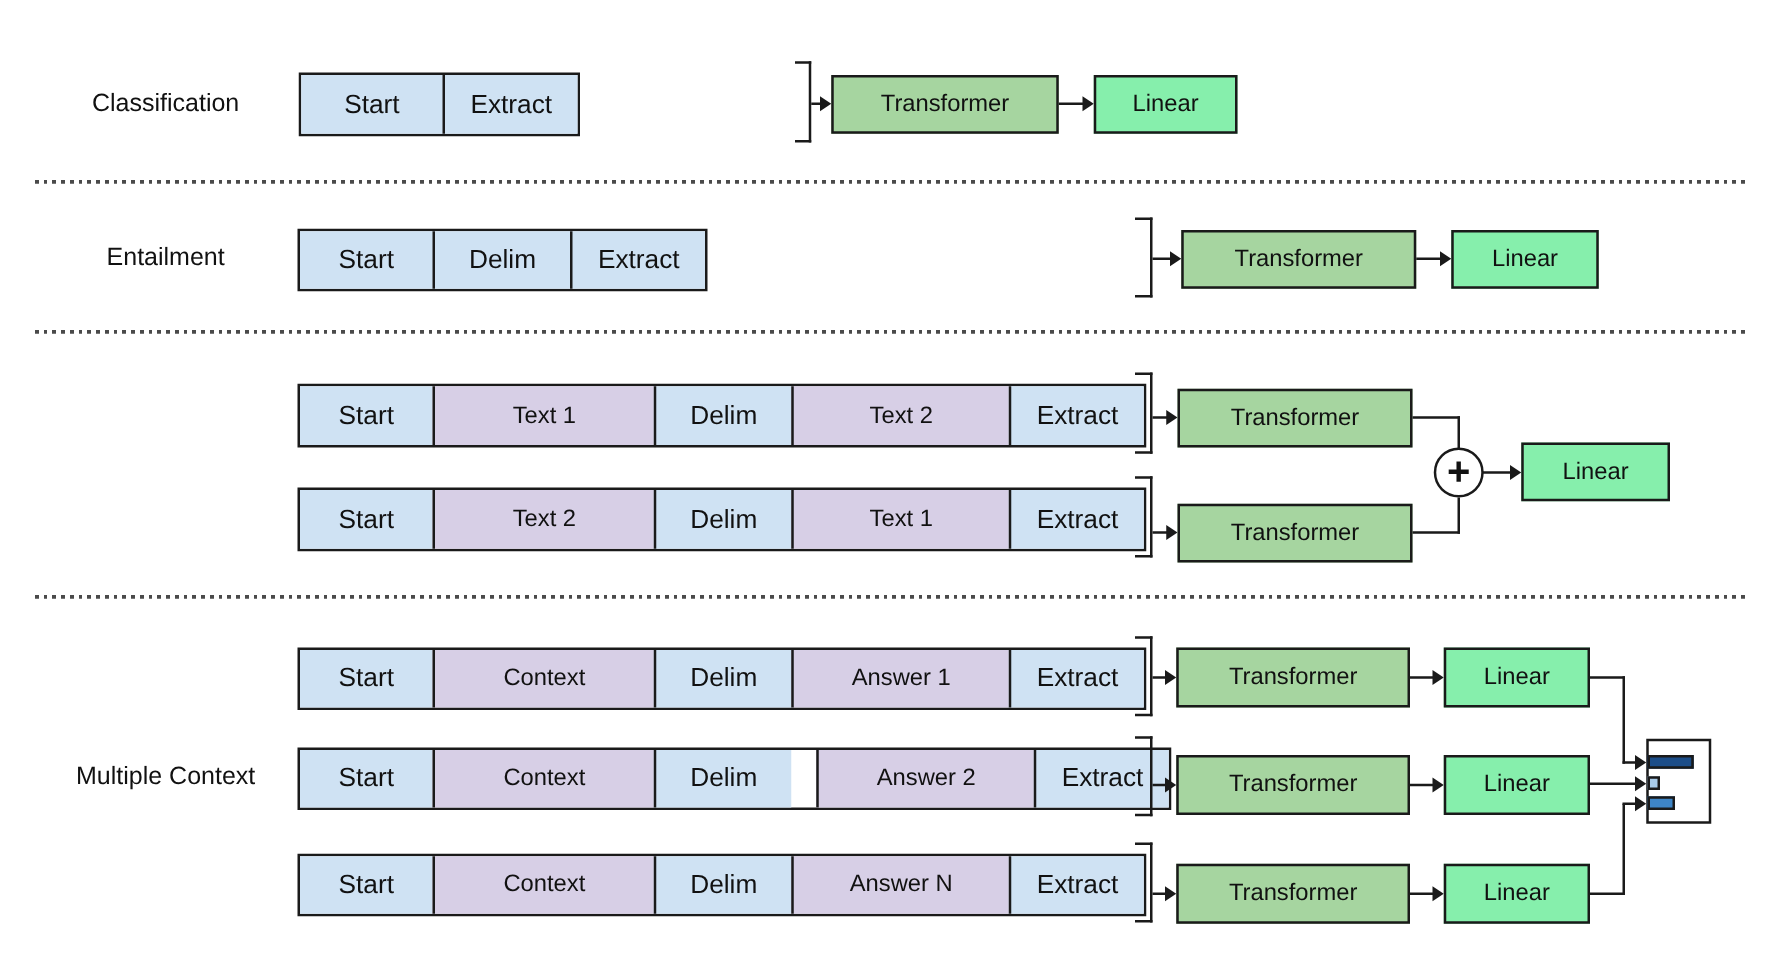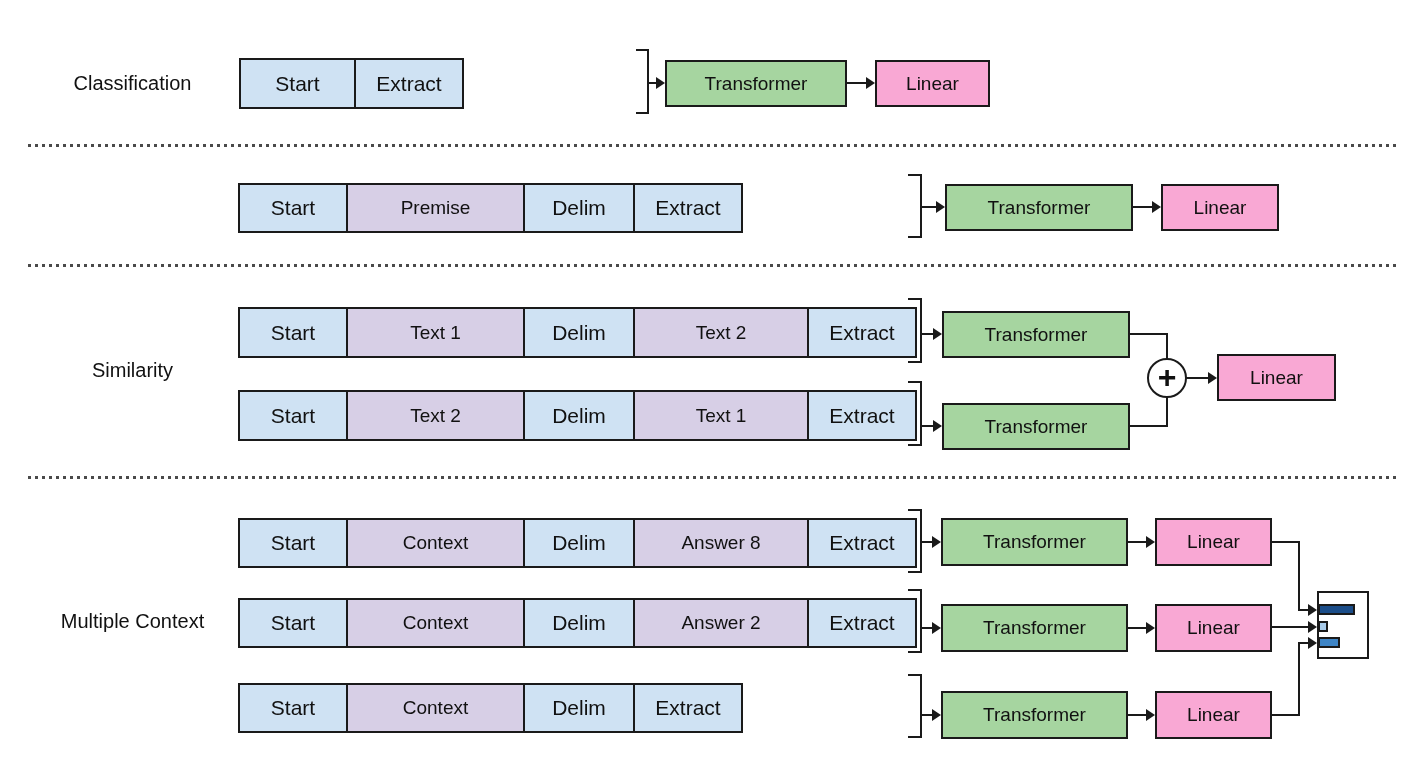--- a/index.html
+++ b/index.html
@@ -7,21 +7,21 @@
           font-family:"Liberation Sans",sans-serif;color:#111;overflow:hidden;}
   .lbl{position:absolute;font-size:20px;text-align:center;height:24px;line-height:24px;}
   .seq{position:absolute;display:flex;border:2px solid #1a1a1a;}
   .tok{display:flex;align-items:center;justify-content:center;}
   .tok + .tok{border-left:2px solid #1a1a1a;}
   .tb{background:#cfe2f3;font-size:21px;}
   .tp{background:#d7cfe6;font-size:19px;}
   .node{position:absolute;border:2px solid #1a1a1a;box-sizing:border-box;
         display:flex;align-items:center;justify-content:center;font-size:19px;}
   .green{background:#a6d5a0;}
-  .orange{background:#f9a8d4;text-align:center;}
+  .orange{background:#86efac;text-align:center;}
   .hl{position:absolute;height:2px;background:#1a1a1a;}
   .vl{position:absolute;width:2px;background:#1a1a1a;}
   .ar{position:absolute;width:0;height:0;border-top:6px solid transparent;
       border-bottom:6px solid transparent;border-left:9px solid #1a1a1a;}
   .brk{position:absolute;border:2px solid #1a1a1a;border-left:none;box-sizing:border-box;background:transparent;}
   .sep{position:absolute;left:28px;width:1368px;height:3px;
        background:repeating-linear-gradient(to right,#4a4a4a 0 3px,transparent 3px 7px);}
   .sum{position:absolute;left:1147px;top:358px;width:40px;height:40px;border:2px solid #1a1a1a;
        border-radius:50%;box-sizing:border-box;background:#fff;display:flex;align-items:center;
        justify-content:center;font-size:32px;font-weight:700;line-height:1;padding-bottom:2px;}
@@ -47,38 +47,37 @@
 
   <div class="brk" style="left:636px;top:49px;width:13px;height:65px;"></div>
   <div class="hl" style="left:649px;top:82px;width:9px;"></div>
   <div class="ar" style="left:656px;top:77px;"></div>
 
   <div class="node green" style="left:665px;top:60px;width:182px;height:47px;">Transformer</div>
   <div class="hl" style="left:847px;top:82px;width:21px;"></div>
   <div class="ar" style="left:866px;top:77px;"></div>
   <div class="node orange" style="left:875px;top:60px;width:115px;height:47px;">Linear</div>
 
+  <div class="lbl" style="left:25px;top:194px;width:215px;">Entailment</div>
 
   <div class="seq" style="left:238px;top:183px;height:46px;">
     <div class="tok tb" style="width:106px;">Start</div>
-    <div class="tok tp" style="width:175px;">Premise</div>
     <div class="tok tb" style="width:108px;">Delim</div>
     <div class="tok tb" style="width:106px;">Extract</div>
   </div>
 
   <div class="brk" style="left:908px;top:174px;width:14px;height:64px;"></div>
   <div class="hl" style="left:922px;top:206px;width:16px;"></div>
   <div class="ar" style="left:936px;top:201px;"></div>
 
   <div class="node green" style="left:945px;top:184px;width:188px;height:47px;">Transformer</div>
   <div class="hl" style="left:1133px;top:206px;width:21px;"></div>
   <div class="ar" style="left:1152px;top:201px;"></div>
   <div class="node orange" style="left:1161px;top:184px;width:118px;height:47px;">Linear</div>
 
-  <div class="lbl" style="left:25px;top:358px;width:215px;">Similarity</div>
 
   <div class="seq" style="left:238px;top:307px;height:47px;">
     <div class="tok tb" style="width:106px;">Start</div>
     <div class="tok tp" style="width:175px;">Text 1</div>
     <div class="tok tb" style="width:108px;">Delim</div>
     <div class="tok tp" style="width:172px;">Text 2</div>
     <div class="tok tb" style="width:106px;">Extract</div>
   </div>
   <div class="brk" style="left:908px;top:298px;width:14px;height:65px;"></div>
   <div class="hl" style="left:922px;top:333px;width:13px;"></div>
@@ -109,50 +108,51 @@
   <div class="hl" style="left:1186px;top:377px;width:24px;"></div>
   <div class="ar" style="left:1208px;top:372px;"></div>
   <div class="node orange" style="left:1217px;top:354px;width:119px;height:47px;">Linear</div>
 
   <div class="lbl" style="left:25px;top:609px;width:215px;">Multiple Context</div>
 
   <div class="seq" style="left:238px;top:518px;height:46px;">
     <div class="tok tb" style="width:106px;">Start</div>
     <div class="tok tp" style="width:175px;">Context</div>
     <div class="tok tb" style="width:108px;">Delim</div>
-    <div class="tok tp" style="width:172px;">Answer 8</div>
+    <div class="tok tp" style="width:172px;">Answer 1</div>
     <div class="tok tb" style="width:106px;">Extract</div>
   </div>
   <div class="brk" style="left:908px;top:509px;width:14px;height:64px;"></div>
   <div class="hl" style="left:922px;top:541px;width:11px;"></div>
   <div class="ar" style="left:932px;top:536px;"></div>
   <div class="node green" style="left:941px;top:518px;width:187px;height:48px;">Transformer</div>
   <div class="hl" style="left:1128px;top:541px;width:20px;"></div>
   <div class="ar" style="left:1146px;top:536px;"></div>
   <div class="node orange" style="left:1155px;top:518px;width:117px;height:48px;">Linear</div>
 
   <div class="seq" style="left:238px;top:598px;height:46px;">
     <div class="tok tb" style="width:106px;">Start</div>
     <div class="tok tp" style="width:175px;">Context</div>
     <div class="tok tb" style="width:108px;">Delim</div>
-    <div class="tok tp" style="width:172px;">Answer 2</div>
+    <div class="tok tp" style="width:172px;margin-left:20px;">Answer 2</div>
     <div class="tok tb" style="width:106px;">Extract</div>
   </div>
   <div class="brk" style="left:908px;top:589px;width:14px;height:64px;"></div>
   <div class="hl" style="left:922px;top:627px;width:11px;"></div>
   <div class="ar" style="left:932px;top:622px;"></div>
   <div class="node green" style="left:941px;top:604px;width:187px;height:48px;">Transformer</div>
   <div class="hl" style="left:1128px;top:627px;width:20px;"></div>
   <div class="ar" style="left:1146px;top:622px;"></div>
   <div class="node orange" style="left:1155px;top:604px;width:117px;height:48px;">Linear</div>
 
   <div class="seq" style="left:238px;top:683px;height:46px;">
     <div class="tok tb" style="width:106px;">Start</div>
     <div class="tok tp" style="width:175px;">Context</div>
     <div class="tok tb" style="width:108px;">Delim</div>
+    <div class="tok tp" style="width:172px;">Answer N</div>
     <div class="tok tb" style="width:106px;">Extract</div>
   </div>
   <div class="brk" style="left:908px;top:674px;width:14px;height:64px;"></div>
   <div class="hl" style="left:922px;top:714px;width:11px;"></div>
   <div class="ar" style="left:932px;top:709px;"></div>
   <div class="node green" style="left:941px;top:691px;width:187px;height:48px;">Transformer</div>
   <div class="hl" style="left:1128px;top:714px;width:20px;"></div>
   <div class="ar" style="left:1146px;top:709px;"></div>
   <div class="node orange" style="left:1155px;top:691px;width:117px;height:48px;">Linear</div>
 

